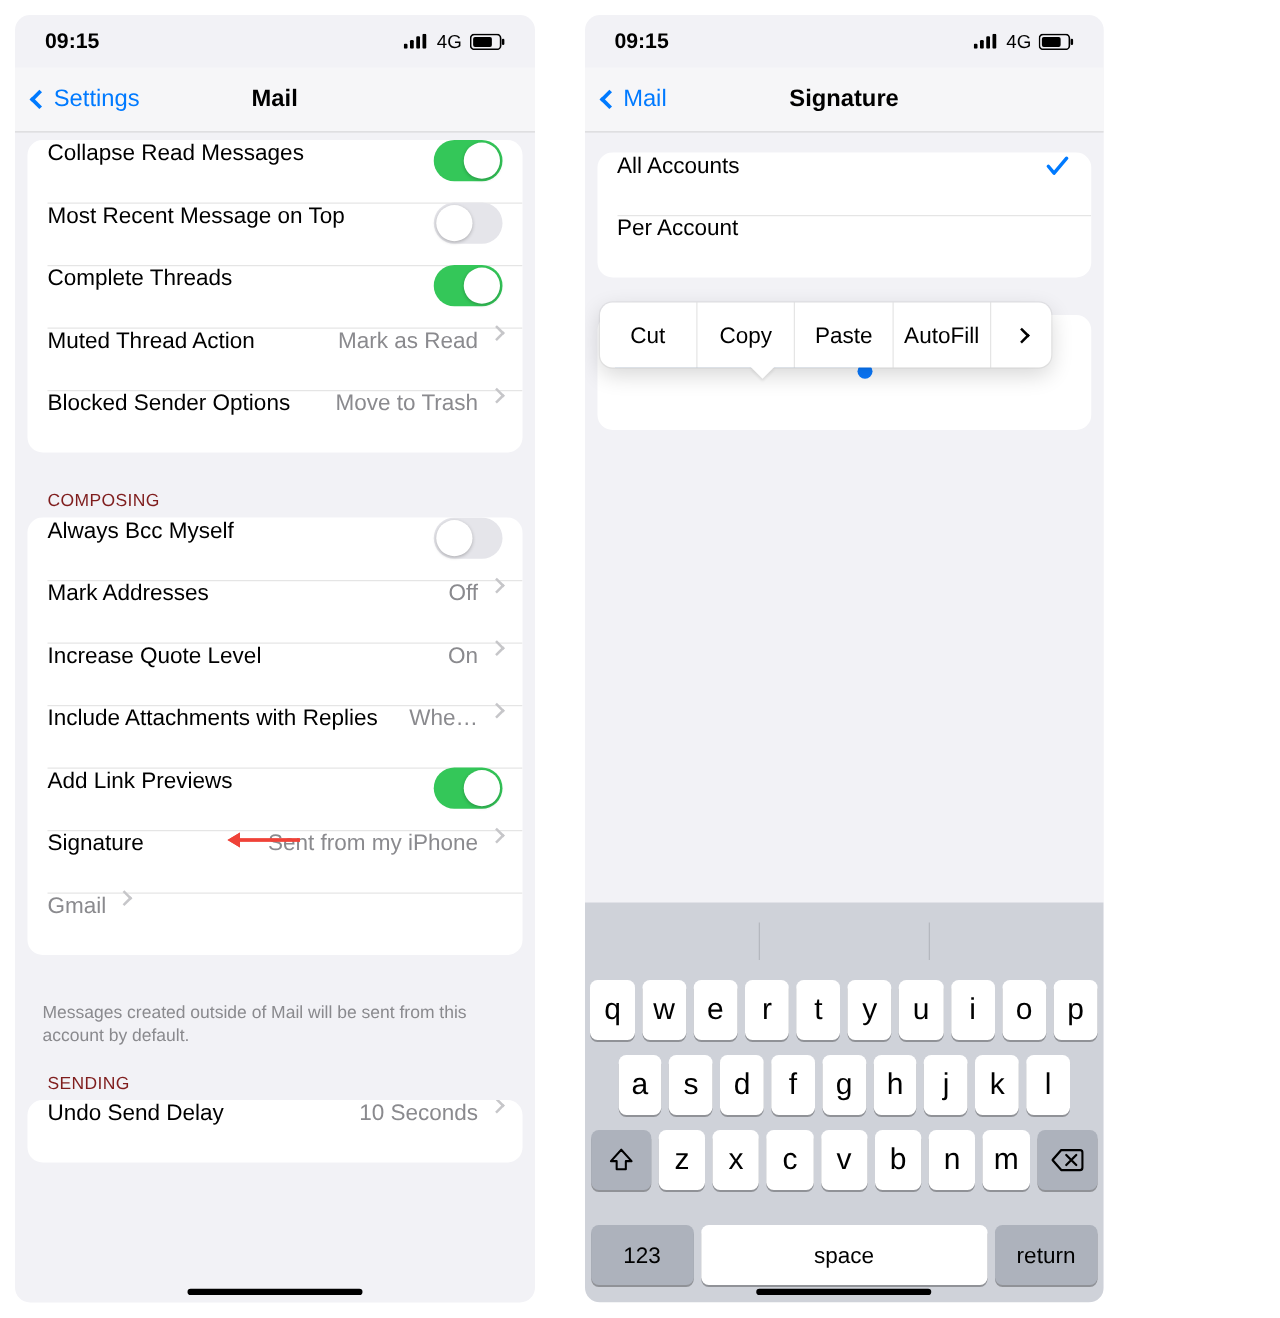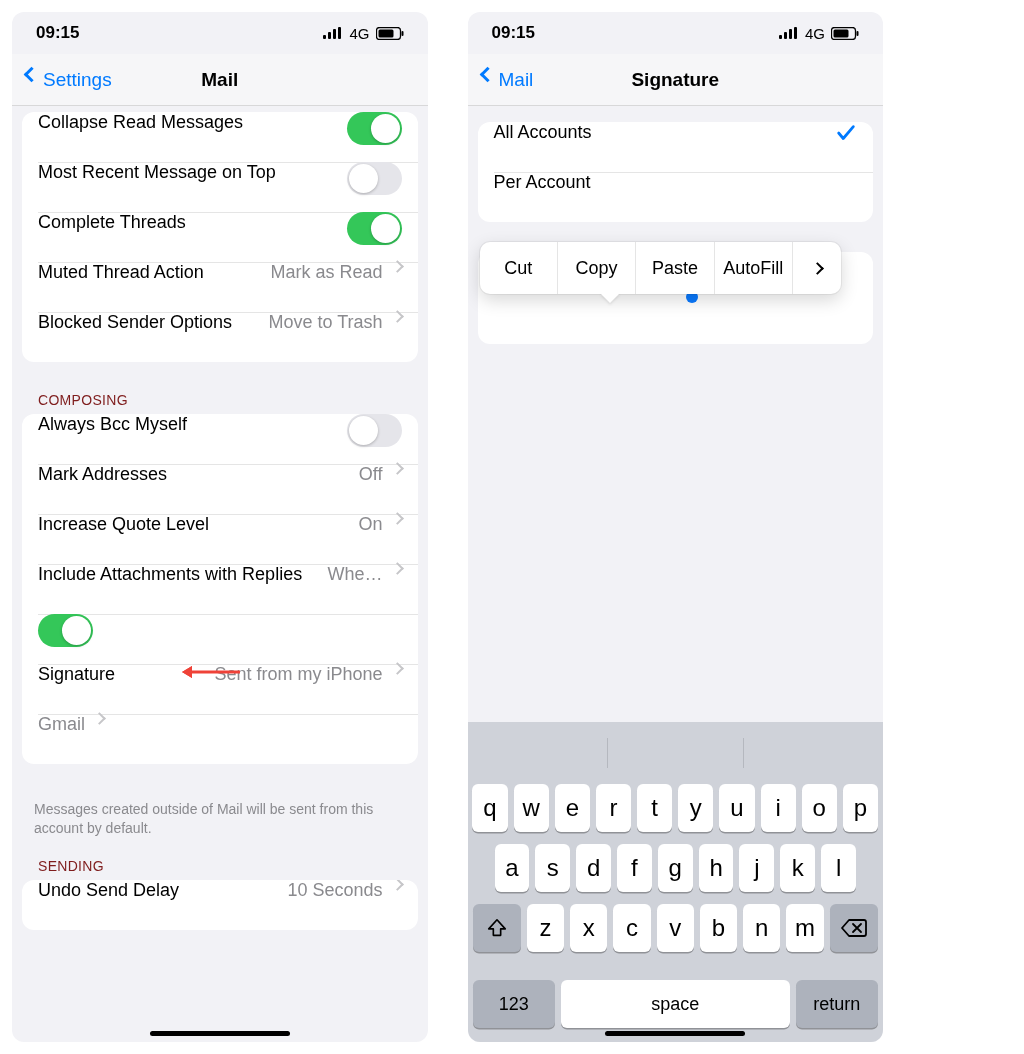--- a/index.html
+++ b/index.html
@@ -45,21 +45,21 @@
     height: 52px;
     border-bottom: 1px solid rgba(0,0,0,0.12);
     display: flex;
     align-items: center;
     position: relative;
     padding: 0 14px;
     background: #f6f6f8;
   }
   .navback {
     display: flex;
-    align-items: flex-start;
+    align-items: center;
     color: #007aff;
     font-size: 19px;
     cursor: pointer;
   }
   .navtitle {
     position: absolute;
     left: 0; right: 0;
     text-align: center;
     font-size: 19px;
     font-weight: 700;
@@ -362,20 +362,21 @@
             <span class="row-label">Increase Quote Level</span>
             <span class="row-value">On</span>
             <span class="disclosure"></span>
           </div>
           <div class="row">
             <span class="row-label">Include Attachments with Replies</span>
             <span class="row-value">Whe…</span>
             <span class="disclosure"></span>
           </div>
           <div class="row">
+            <span class="row-label">Add Link Previews</span>
             <div class="switch on">
               <div class="knob"></div>
             </div>
           </div>
           <div class="row">
             <span class="row-label">Signature</span>
             <span class="annot-arrow">
               <svg width="60" height="16" viewBox="0 0 60 16">
                 <path d="M60 8 H12 M12 8 L2 8 L12 2 Z M12 8 L2 8 L12 14 Z" fill="#ef4238"></path>
                 <path d="M2 8 L12 2 L12 14 Z" fill="#ef4238"></path>

